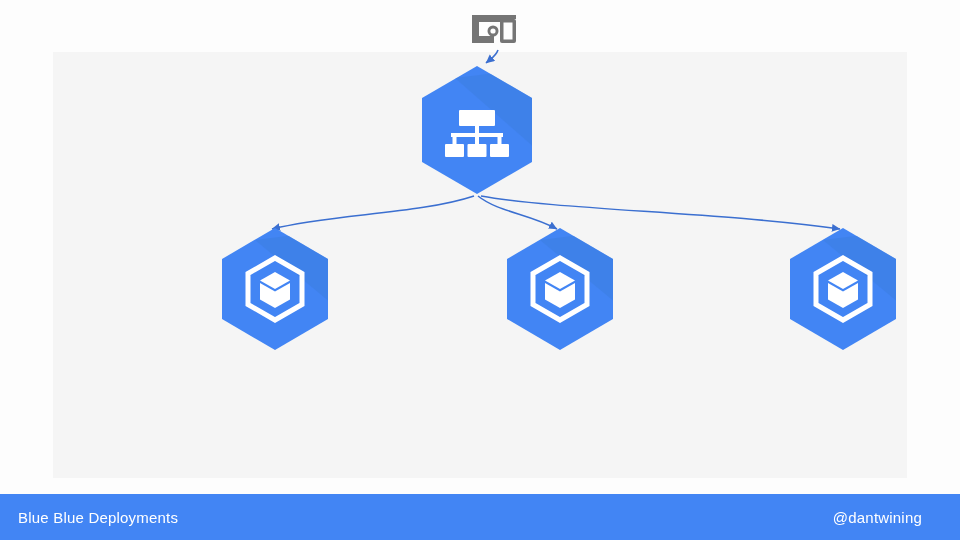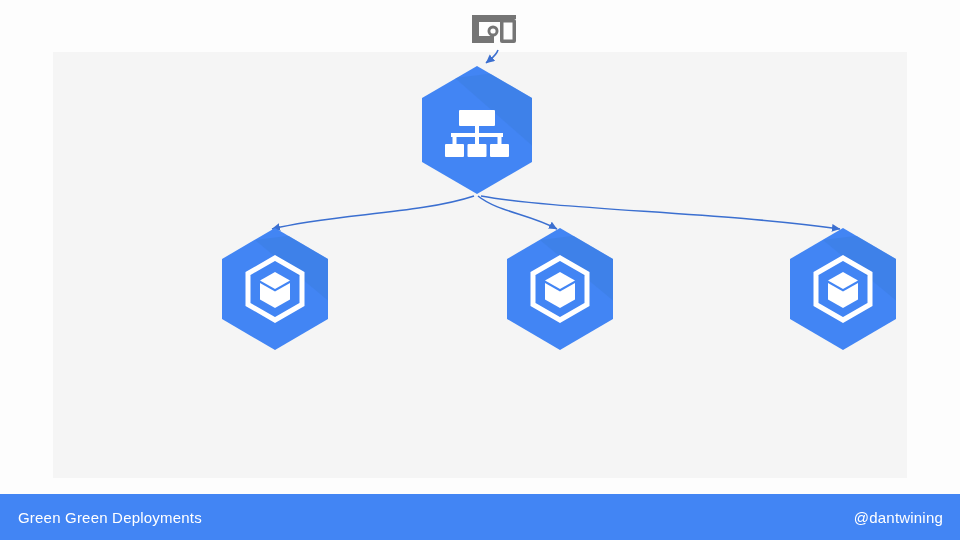--- a/index.html
+++ b/index.html
@@ -54,21 +54,21 @@
     left: 18px;
     top: 50%;
     transform: translateY(-50%);
     color: #ffffff;
     font-size: 15px;
     letter-spacing: 0.2px;
     white-space: nowrap;
   }
   #footer-handle {
     position: absolute;
-    right: 17px;
+    right: 38px;
     top: 50%;
     transform: translateY(-50%);
     color: #ffffff;
     font-size: 15px;
     letter-spacing: 0.2px;
     white-space: nowrap;
   }
 </style>
 </head>
 <body>
@@ -178,17 +178,17 @@
       <g transform="translate(843,289)">
         <path d="M0,-31 L27,-15.5 L27,15.5 L0,31 L-27,15.5 L-27,-15.5 Z" fill="none" stroke="#ffffff" stroke-width="5"></path>
         <path d="M0,-17 L15,-8.5 L0,0 L-15,-8.5 Z" fill="#ffffff"></path>
         <path d="M-15,-6 L0,2.5 L0,19 L-15,10.5 Z" fill="#ffffff"></path>
         <path d="M15,-6 L15,10.5 L0,19 L0,2.5 Z" fill="#ffffff"></path>
       </g>
     </g>
   </svg>
 
   <div id="footer-bar">
-    <span id="footer-title">Green Green Deployments</span>
+    <span id="footer-title">Blue Blue Deployments</span>
     <span id="footer-handle">@dantwining</span>
   </div>
 
 </div>
 
 </body></html>

